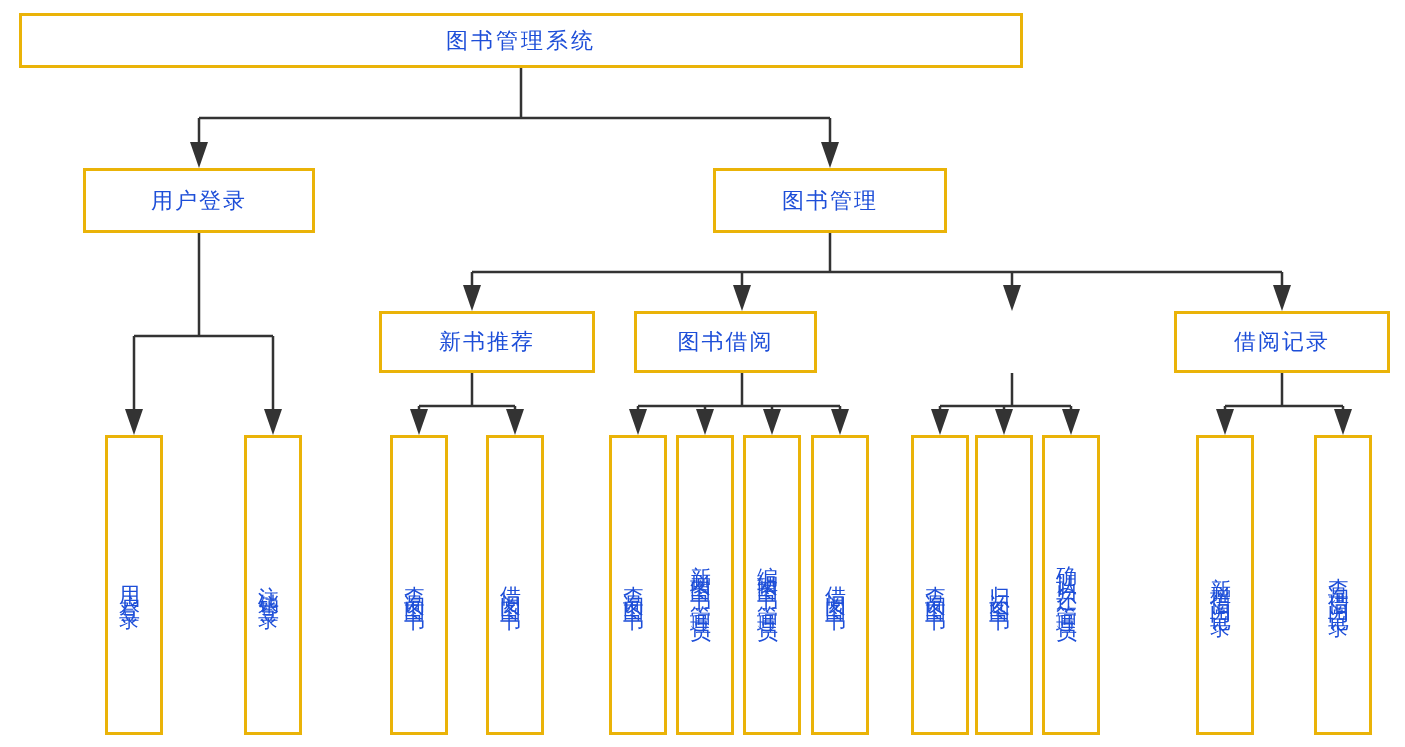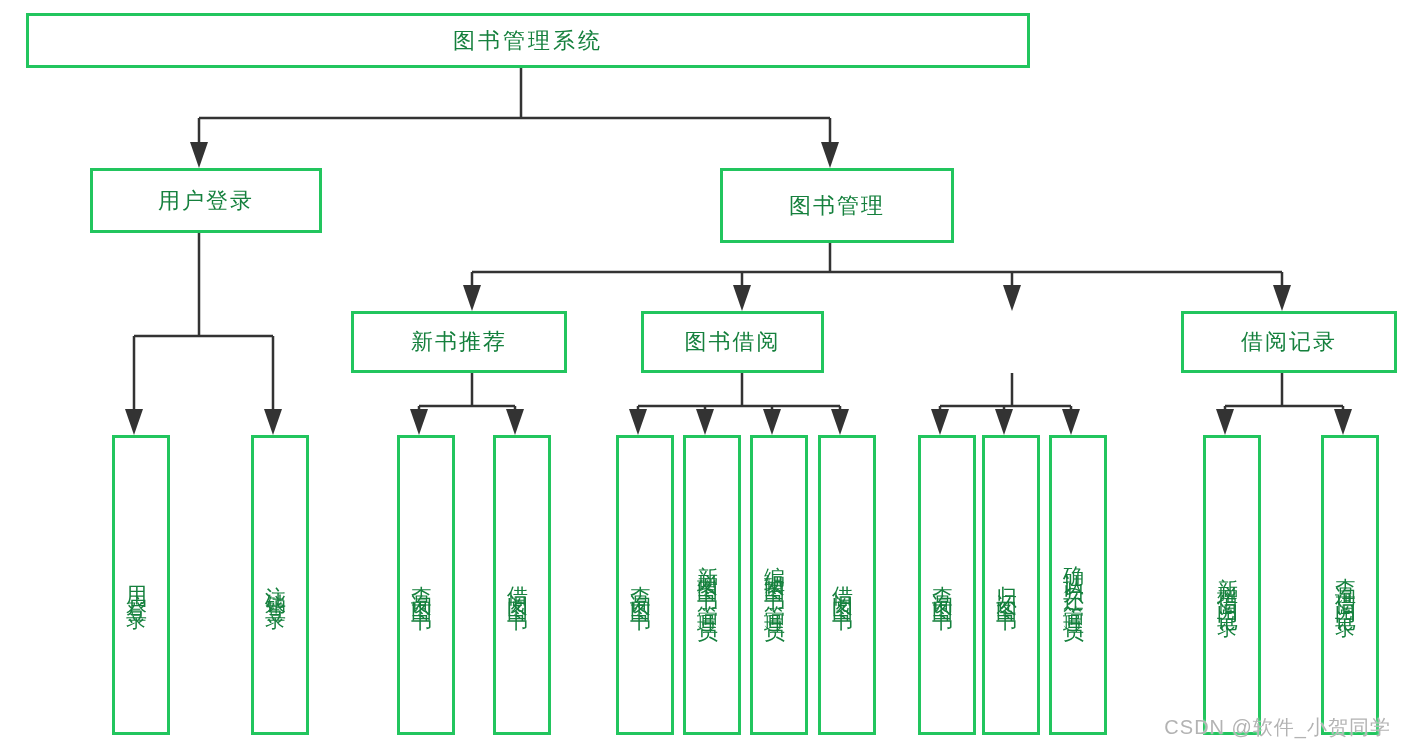--- a/index.html
+++ b/index.html
@@ -6,28 +6,27 @@
   #canvas{
     position:relative;
     width:1405px;height:747px;
     background:#ffffff;
     font-family:"Liberation Sans","DejaVu Sans",sans-serif;
     overflow:hidden;
   }
   .box{
     position:absolute;
     box-sizing:border-box;
-    border:3px solid #22c55e;
+    border:3px solid #eab308;
     background:#ffffff;
     display:flex;
     align-items:center;
     justify-content:center;
-    color:#15803d;
+    color:#1d4ed8;
     z-index:2;
-    margin-left:7px;
   }
   .hbox{font-size:22px;letter-spacing:2px;}
   .root{font-size:22px;letter-spacing:3px;}
   .vbox{font-size:21px;}
   .vbox .vtext{
     writing-mode:vertical-rl;
     letter-spacing:8px;
     margin-block-end:-8px;
     line-height:1;
     text-align:center;
@@ -85,23 +84,23 @@
         <polygon points="1004,435 995,409 1013,409"></polygon>
         <polygon points="1071,435 1062,409 1080,409"></polygon>
         <polygon points="1225,435 1216,409 1234,409"></polygon>
         <polygon points="1343,435 1334,409 1352,409"></polygon>
       </g>
   </svg>
 
   <div class="box root" style="left:19px;top:13px;width:1004px;height:55px">图书管理系统</div>
 
   <div class="box hbox" style="left:83px;top:168px;width:232px;height:65px">用户登录</div>
-  <div class="box hbox" style="left:713px;top:168px;width:234px;height:75px">图书管理</div>
+  <div class="box hbox" style="left:713px;top:168px;width:234px;height:65px">图书管理</div>
 
-  <div class="box hbox" style="left:344px;top:311px;width:216px;height:62px">新书推荐</div>
+  <div class="box hbox" style="left:379px;top:311px;width:216px;height:62px">新书推荐</div>
   <div class="box hbox" style="left:634px;top:311px;width:183px;height:62px">图书借阅</div>
   <div class="box hbox" style="left:1174px;top:311px;width:216px;height:62px">借阅记录</div>
 
   <div class="box vbox" style="left:105px;top:435px;width:58px;height:300px">
     <span class="vtext">用户登录</span>
   </div>
   <div class="box vbox" style="left:244px;top:435px;width:58px;height:300px">
     <span class="vtext">注销登录</span>
   </div>
 
@@ -135,14 +134,13 @@
     <span class="vtext">确认归还（管理员）</span>
   </div>
 
   <div class="box vbox" style="left:1196px;top:435px;width:58px;height:300px">
     <span class="vtext">新增借阅记录</span>
   </div>
   <div class="box vbox" style="left:1314px;top:435px;width:58px;height:300px">
     <span class="vtext">查询借阅记录</span>
   </div>
 
-  <div class="watermark">CSDN @软件_小贺同学</div>
 </div>
 
 </body></html>

